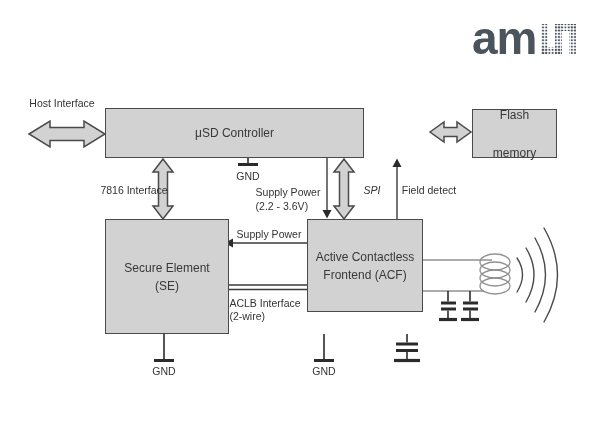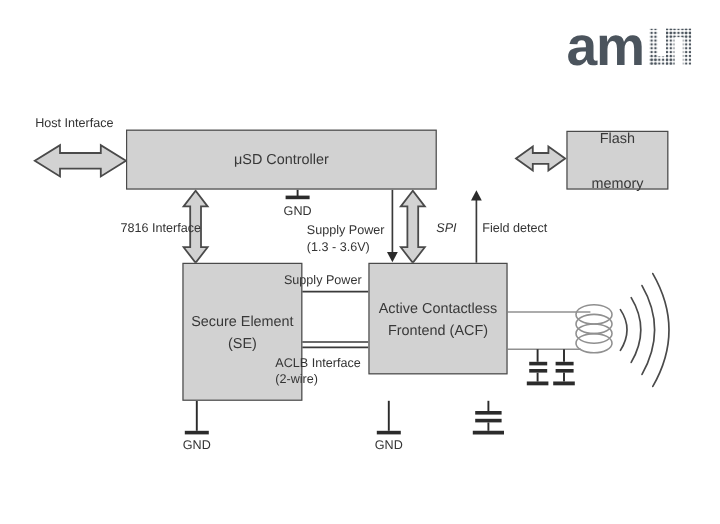--- a/index.html
+++ b/index.html
@@ -122,39 +122,39 @@
 
   <div class="block" style="left:105px;top:108px;width:259px;height:50px;">
     <span>μSD Controller</span>
   </div>
 
   <div class="block" style="left:472px;top:109px;width:85px;height:49px;gap:20px;">
     <span>Flash</span>
     <span>memory</span>
   </div>
 
-  <div class="block" style="left:105px;top:219px;width:100px;height:115px;margin-left:47px;">
+  <div class="block" style="left:105px;top:219px;width:124px;height:115px;">
     <span>Secure Element</span>
     <span>(SE)</span>
   </div>
 
   <div class="block" style="left:307px;top:219px;width:116px;height:93px;">
     <span>Active Contactless</span>
     <span>Frontend (ACF)</span>
   </div>
 
   <div class="lbl" style="left:62px;top:103px;">Host Interface</div>
 
   <div class="lbl" style="left:122px;top:190px;margin-left:12px;">7816 Interface</div>
 
   <div class="lbl" style="left:248px;top:176px;">GND</div>
 
   <div class="lbl two" style="left:288px;top:199px;">
     <span style="display:block">Supply Power</span>
-    <span style="display:block">(1.3 - 3.6V)</span>
+    <span style="display:block">(2.2 - 3.6V)</span>
   </div>
 
   <div class="lbl" style="left:372px;top:190px;font-style:italic;">SPI</div>
 
   <div class="lbl" style="left:429px;top:190px;">Field detect</div>
 
   <div class="lbl" style="left:269px;top:234px;">Supply Power</div>
 
   <div class="lbl two tight" style="left:265px;top:310px;">
     <span style="display:block">ACLB Interface</span>

